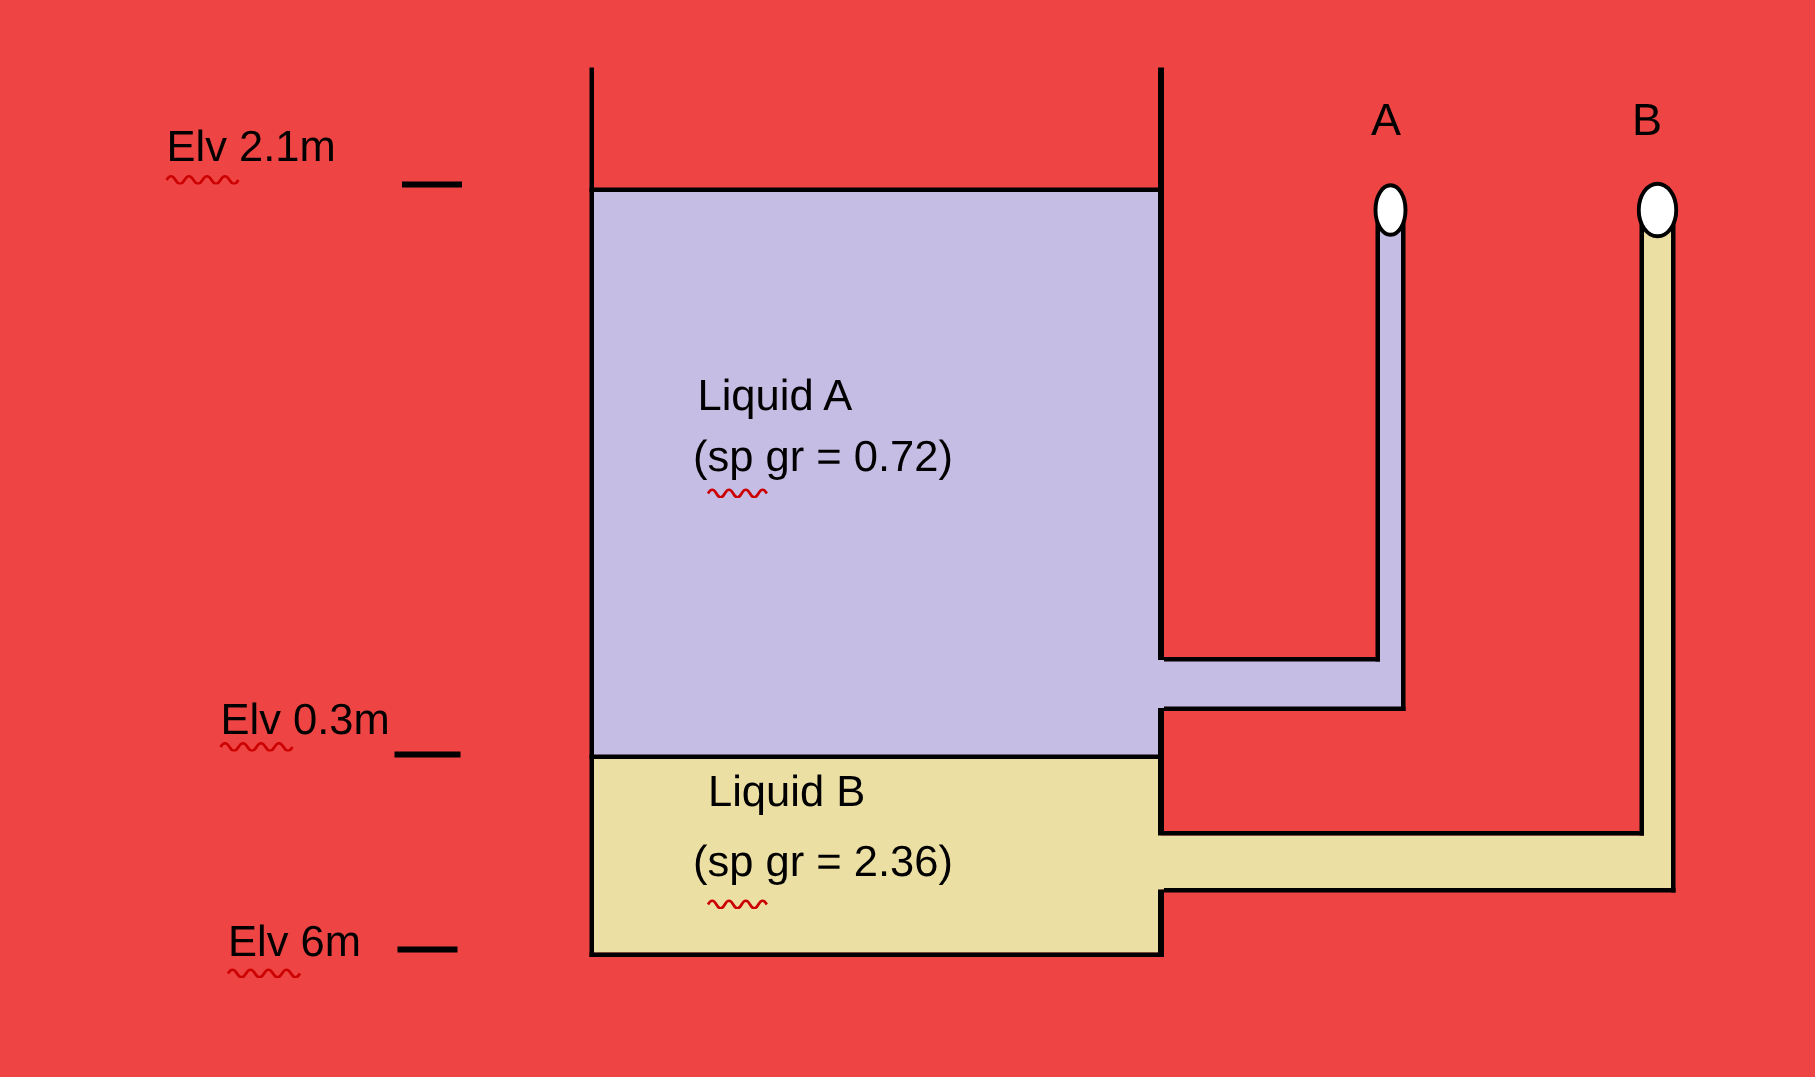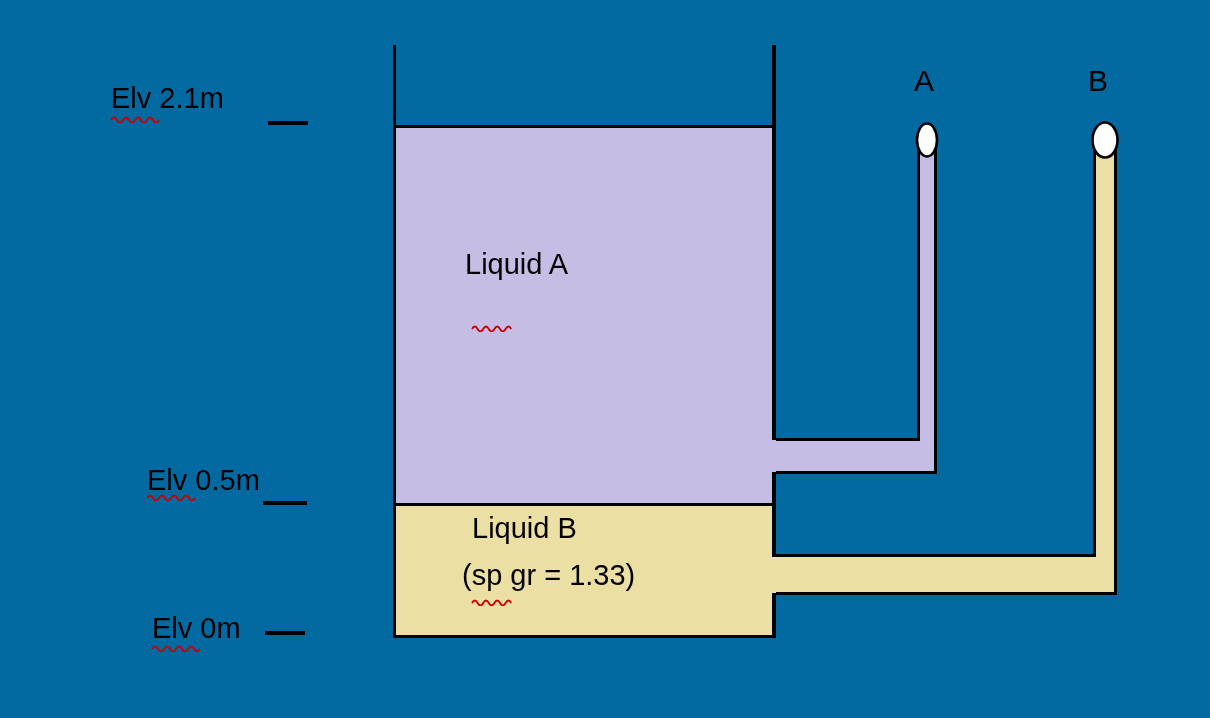--- a/index.html
+++ b/index.html
@@ -19,21 +19,21 @@
     line-height: 1;
     color: #000000;
     white-space: nowrap;
   }
   .tube-label { font-size: 30px; }
   svg { display: block; }
 </style>
 </head>
 <body>
 
-<div class="canvas" style="background-color: #0369a1;">
+<div class="canvas" style="background-color: #ef4444;">
 
   <div class="abs" style="left: 394px; top: 126px; width: 380px; height: 378px; background-color: rgb(198, 189, 228);"></div>
   <div class="abs" style="left: 394px; top: 504px; width: 380px; height: 131px; background-color: rgb(236, 223, 164);"></div>
   <div class="abs" style="left: 773px; top: 440px; width: 162px; height: 32px; background-color: rgb(198, 189, 228);"></div>
   <div class="abs" style="left: 919px; top: 150px; width: 15px; height: 322px; background-color: rgb(198, 189, 228);"></div>
   <div class="abs" style="left: 773px; top: 557px; width: 342px; height: 36px; background-color: rgb(236, 223, 164);"></div>
   <div class="abs" style="left: 1096px; top: 150px; width: 18px; height: 443px; background-color: rgb(236, 223, 164);"></div>
 
   <div class="abs" style="left: 393px; top: 45px; width: 3px; height: 593px; background-color: rgb(0, 0, 0);"></div>
   <div class="abs" style="left: 772px; top: 45px; width: 4px; height: 395px; background-color: rgb(0, 0, 0);"></div>
@@ -58,26 +58,27 @@
   </svg>
   <svg class="abs" style="left:1091px;top:119px" width="28" height="42" viewBox="0 0 28 42">
     <ellipse cx="14" cy="21" rx="12.5" ry="17.5" fill="#ffffff" stroke-width="2.6" stroke="#000000"></ellipse>
   </svg>
 
   <div class="abs" style="left: 268px; top: 121px; width: 40px; height: 4px; background-color: rgb(0, 0, 0);"></div>
   <div class="abs" style="left: 263px; top: 501px; width: 44px; height: 4px; background-color: rgb(0, 0, 0);"></div>
   <div class="abs" style="left: 265px; top: 631px; width: 40px; height: 4px; background-color: rgb(0, 0, 0);"></div>
 
   <div class="txt" style="left:111px;top:84px">Elv 2.1m</div>
-  <div class="txt" style="left:147px;top:466px">Elv 0.5m</div>
-  <div class="txt" style="left:152px;top:614px">Elv 0m</div>
+  <div class="txt" style="left:147px;top:466px">Elv 0.3m</div>
+  <div class="txt" style="left:152px;top:614px">Elv 6m</div>
 
   <div class="txt" style="left:465px;top:250px">Liquid A</div>
+  <div class="txt" style="left:462px;top:291px">(sp gr = 0.72)</div>
   <div class="txt" style="left:472px;top:514px">Liquid B</div>
-  <div class="txt" style="left:462px;top:561px">(sp gr = 1.33)</div>
+  <div class="txt" style="left:462px;top:561px">(sp gr = 2.36)</div>
 
   <div class="txt tube-label" style="left:914px;top:66px">A</div>
   <div class="txt tube-label" style="left:1088px;top:66px">B</div>
 
   <svg class="abs" style="left:110px;top:114px" width="50" height="9" viewBox="0 0 50 9">
     <path d="M1,6 q3,-5 6,0 t6,0 t6,0 t6,0 t6,0 t6,0 t6,0 t6,0" fill="none" stroke-width="1.8" stroke="#cc0000"></path>
   </svg>
   <svg class="abs" style="left:146px;top:492px" width="50" height="9" viewBox="0 0 50 9">
     <path d="M1,6 q3,-5 6,0 t6,0 t6,0 t6,0 t6,0 t6,0 t6,0 t6,0" fill="none" stroke-width="1.8" stroke="#cc0000"></path>
   </svg>

